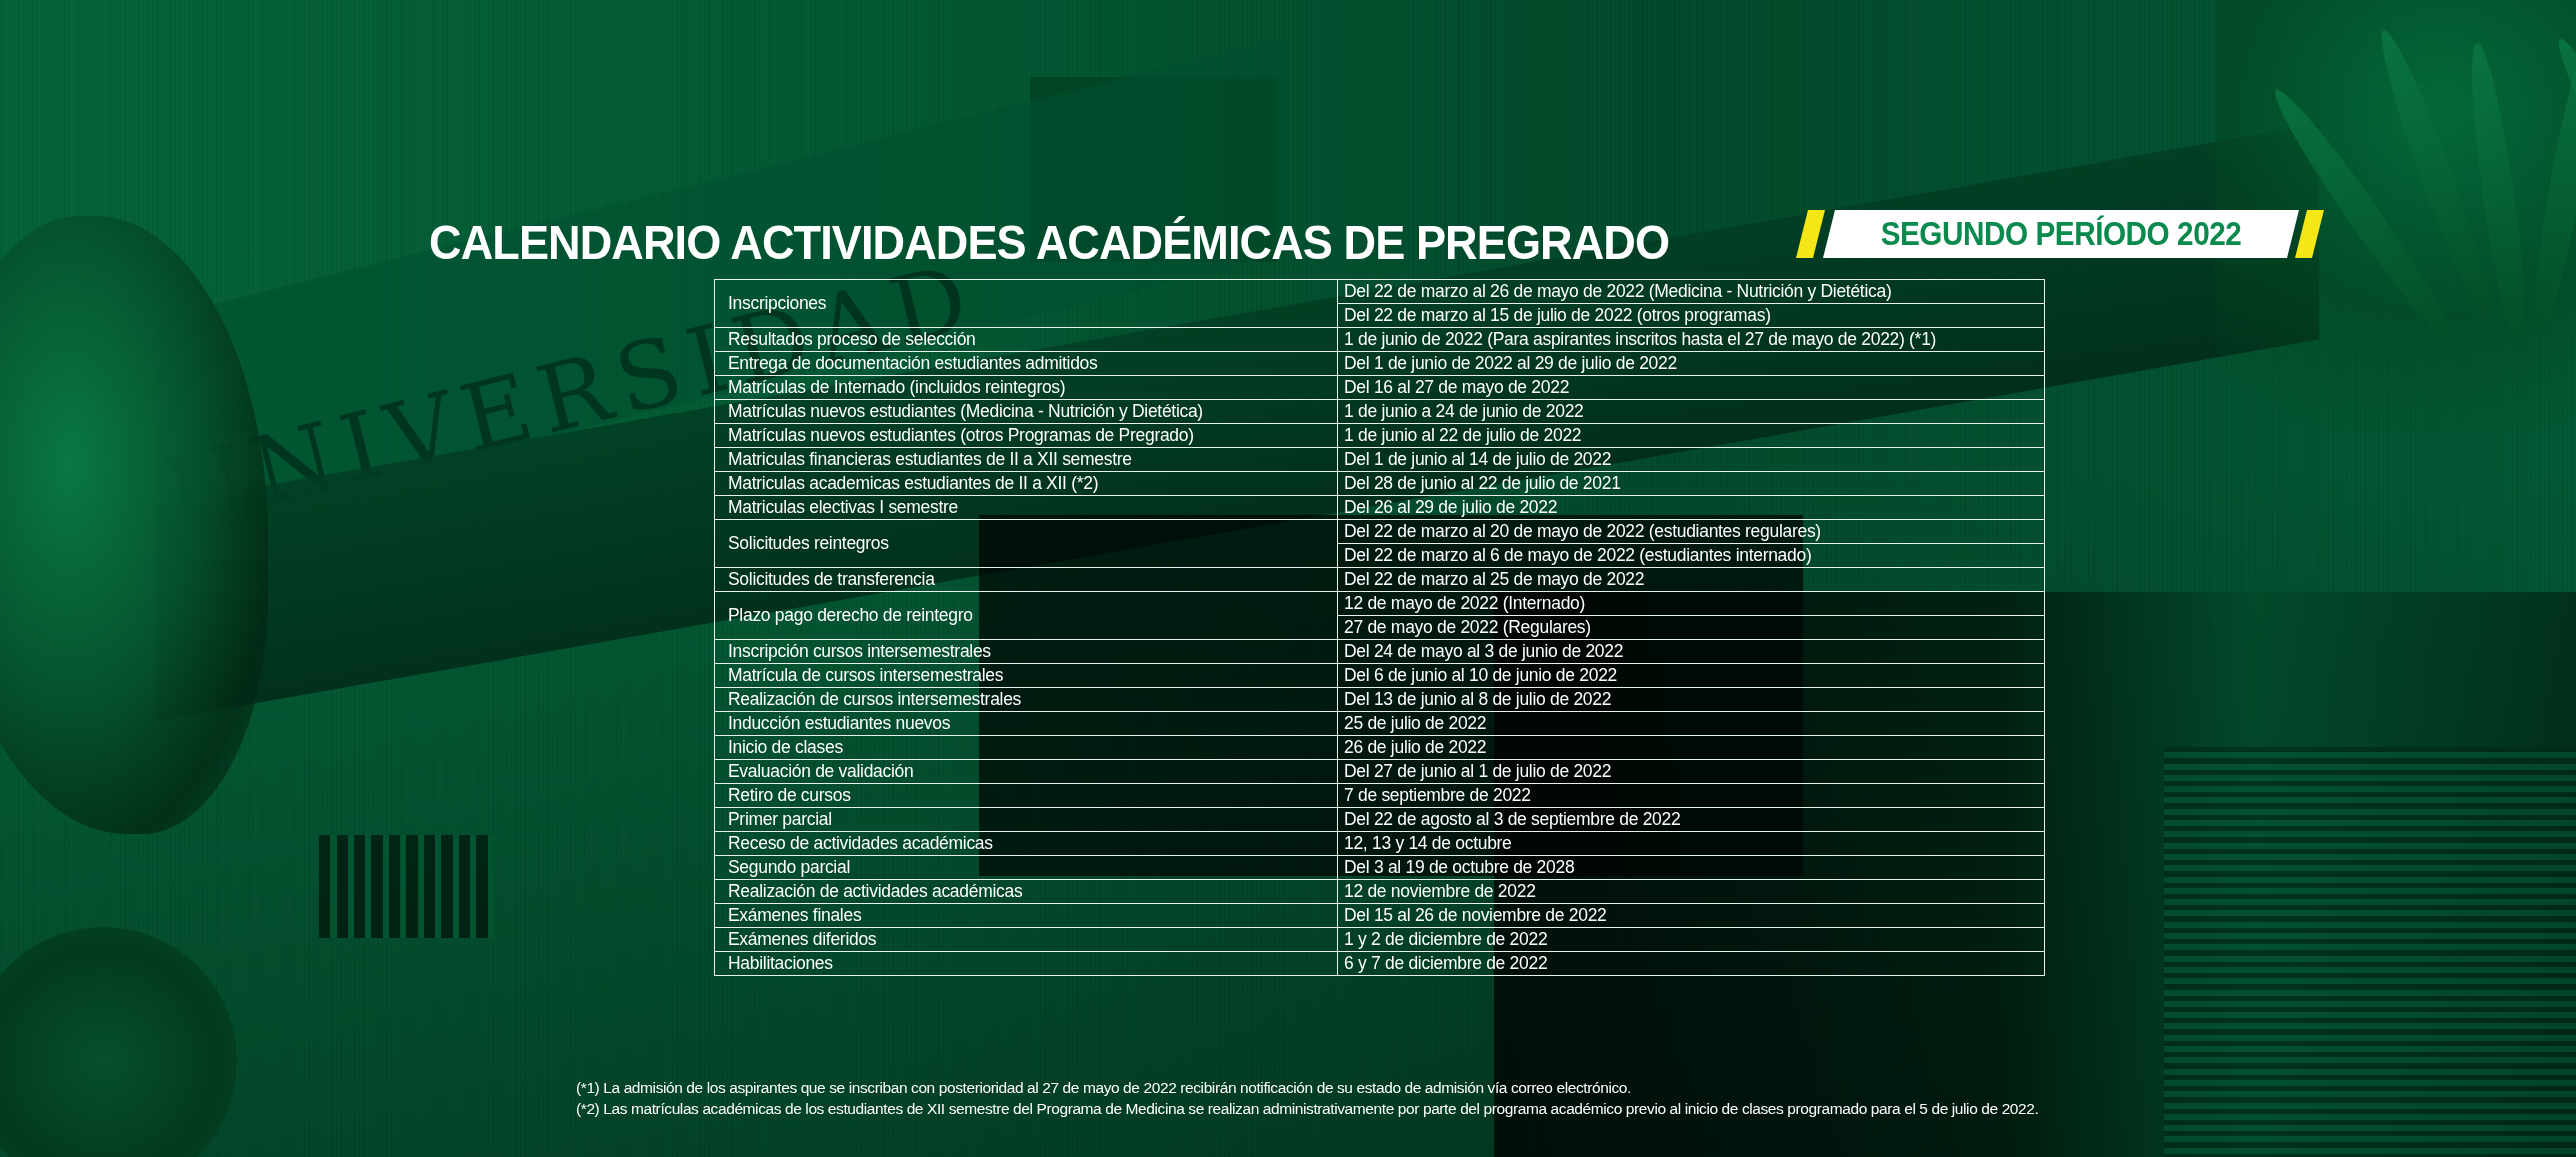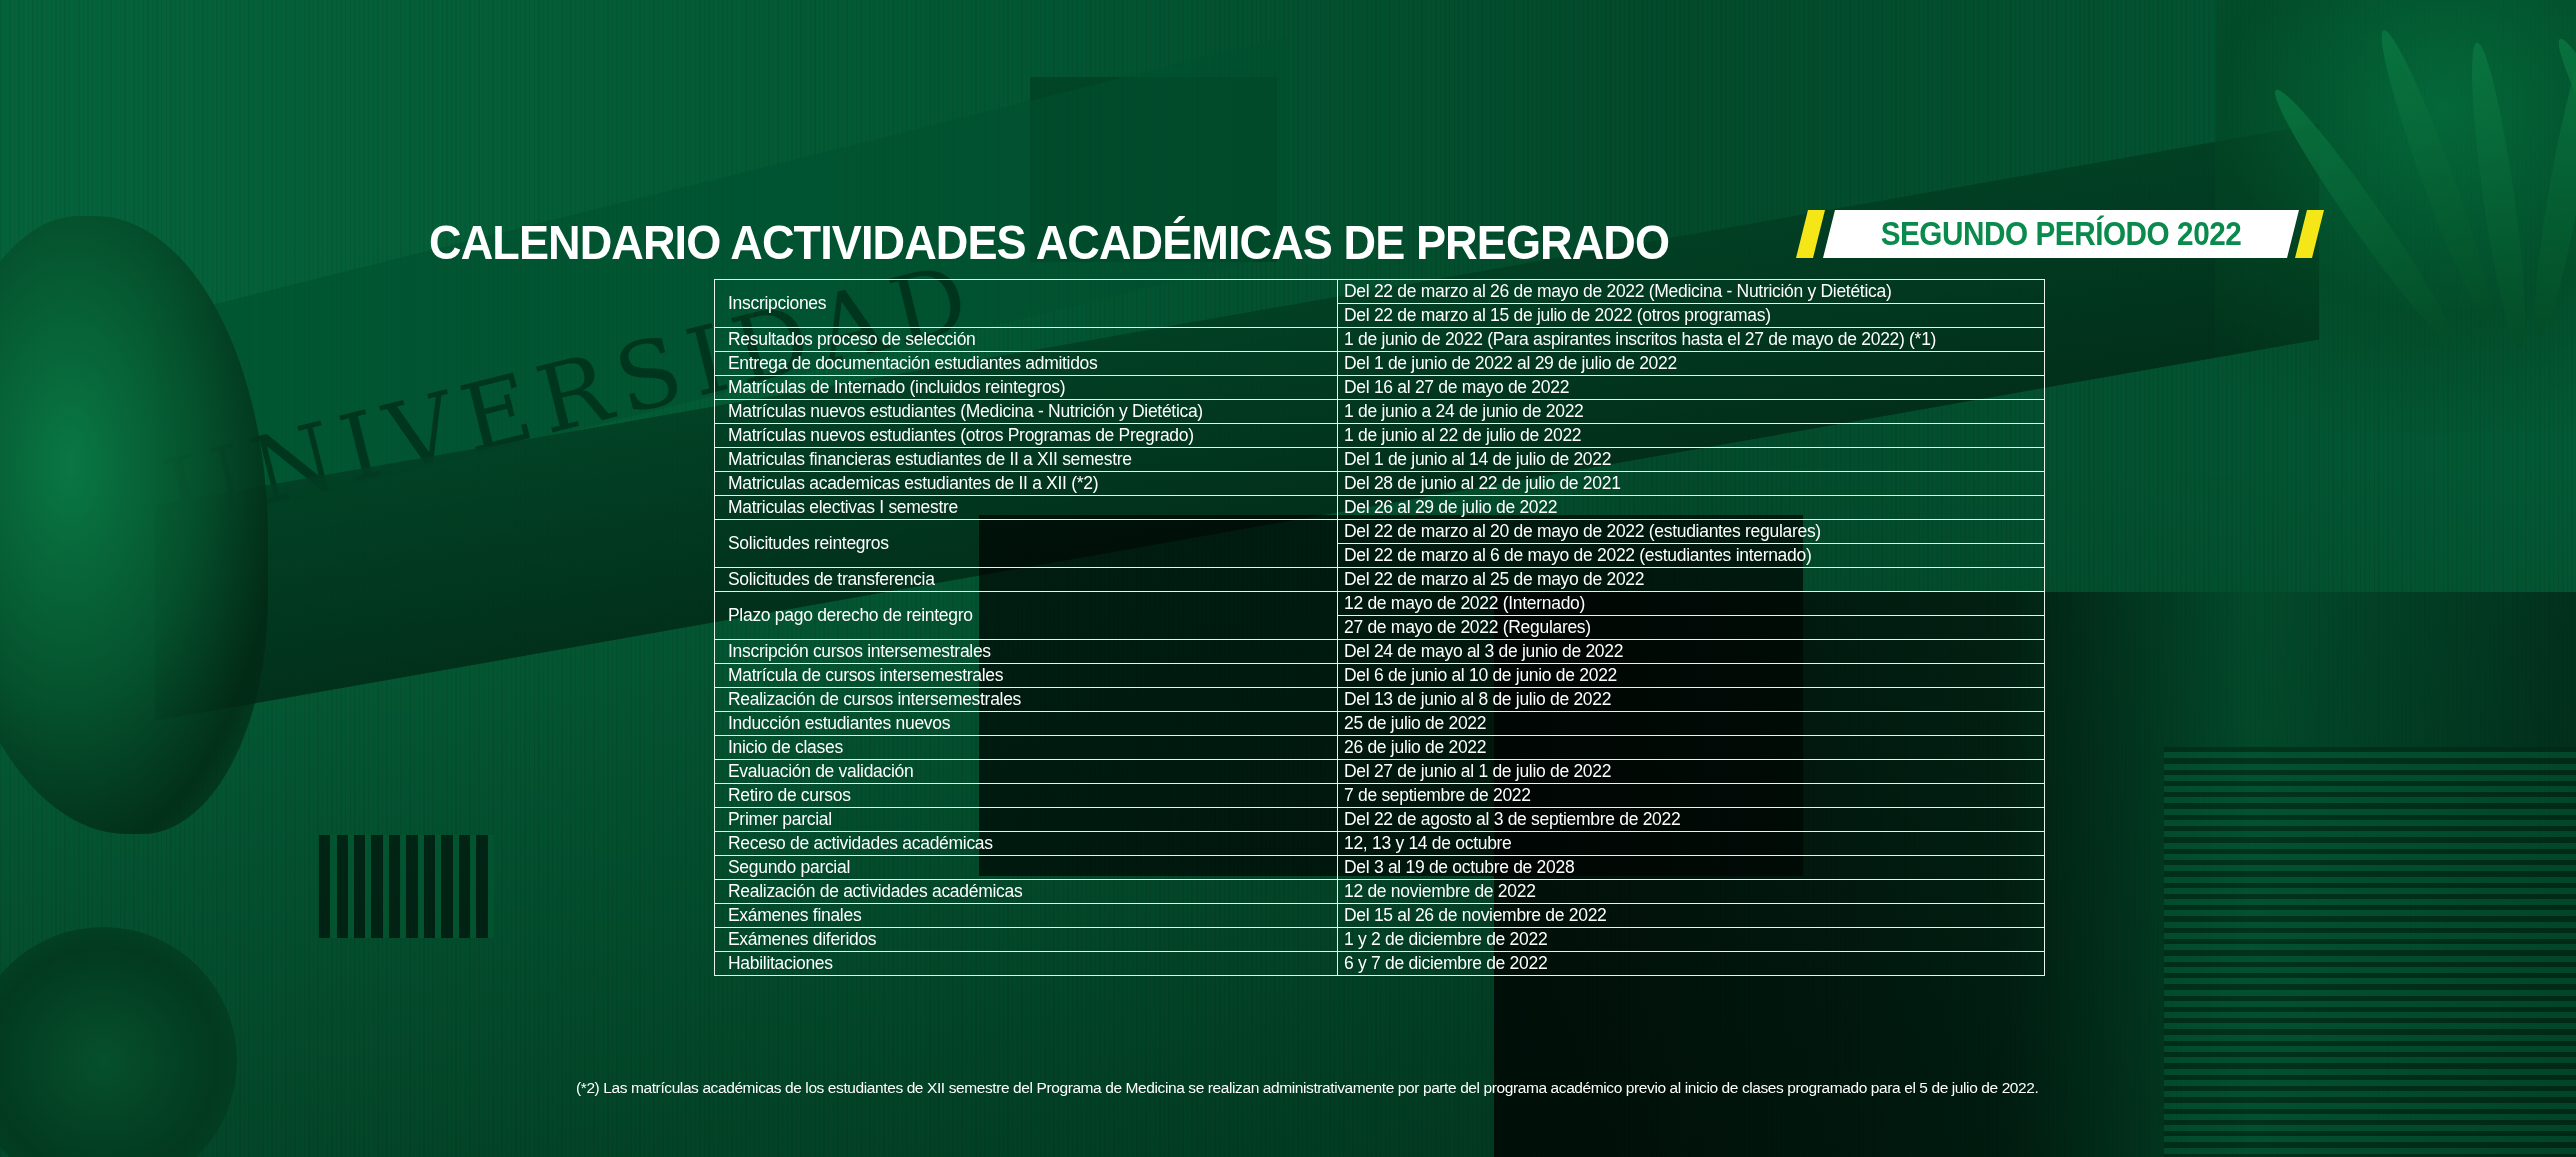--- a/index.html
+++ b/index.html
@@ -270,15 +270,16 @@
         <td class="date">1 y 2 de diciembre de 2022</td>
       </tr>
       <tr>
         <td class="activity">Habilitaciones</td>
         <td class="date">6 y 7 de diciembre de 2022</td>
       </tr>
     </tbody>
 </table>
 
 <div class="notes">
+  <div>(*1) La admisión de los aspirantes que se inscriban con posterioridad al 27 de mayo de 2022 recibirán notificación de su estado de admisión vía correo electrónico.</div>
   <div>(*2) Las matrículas académicas de los estudiantes de XII semestre del Programa de Medicina se realizan administrativamente por parte del programa académico previo al inicio de clases programado para el 5 de julio de 2022.</div>
 </div>
 
 
 </body></html>

